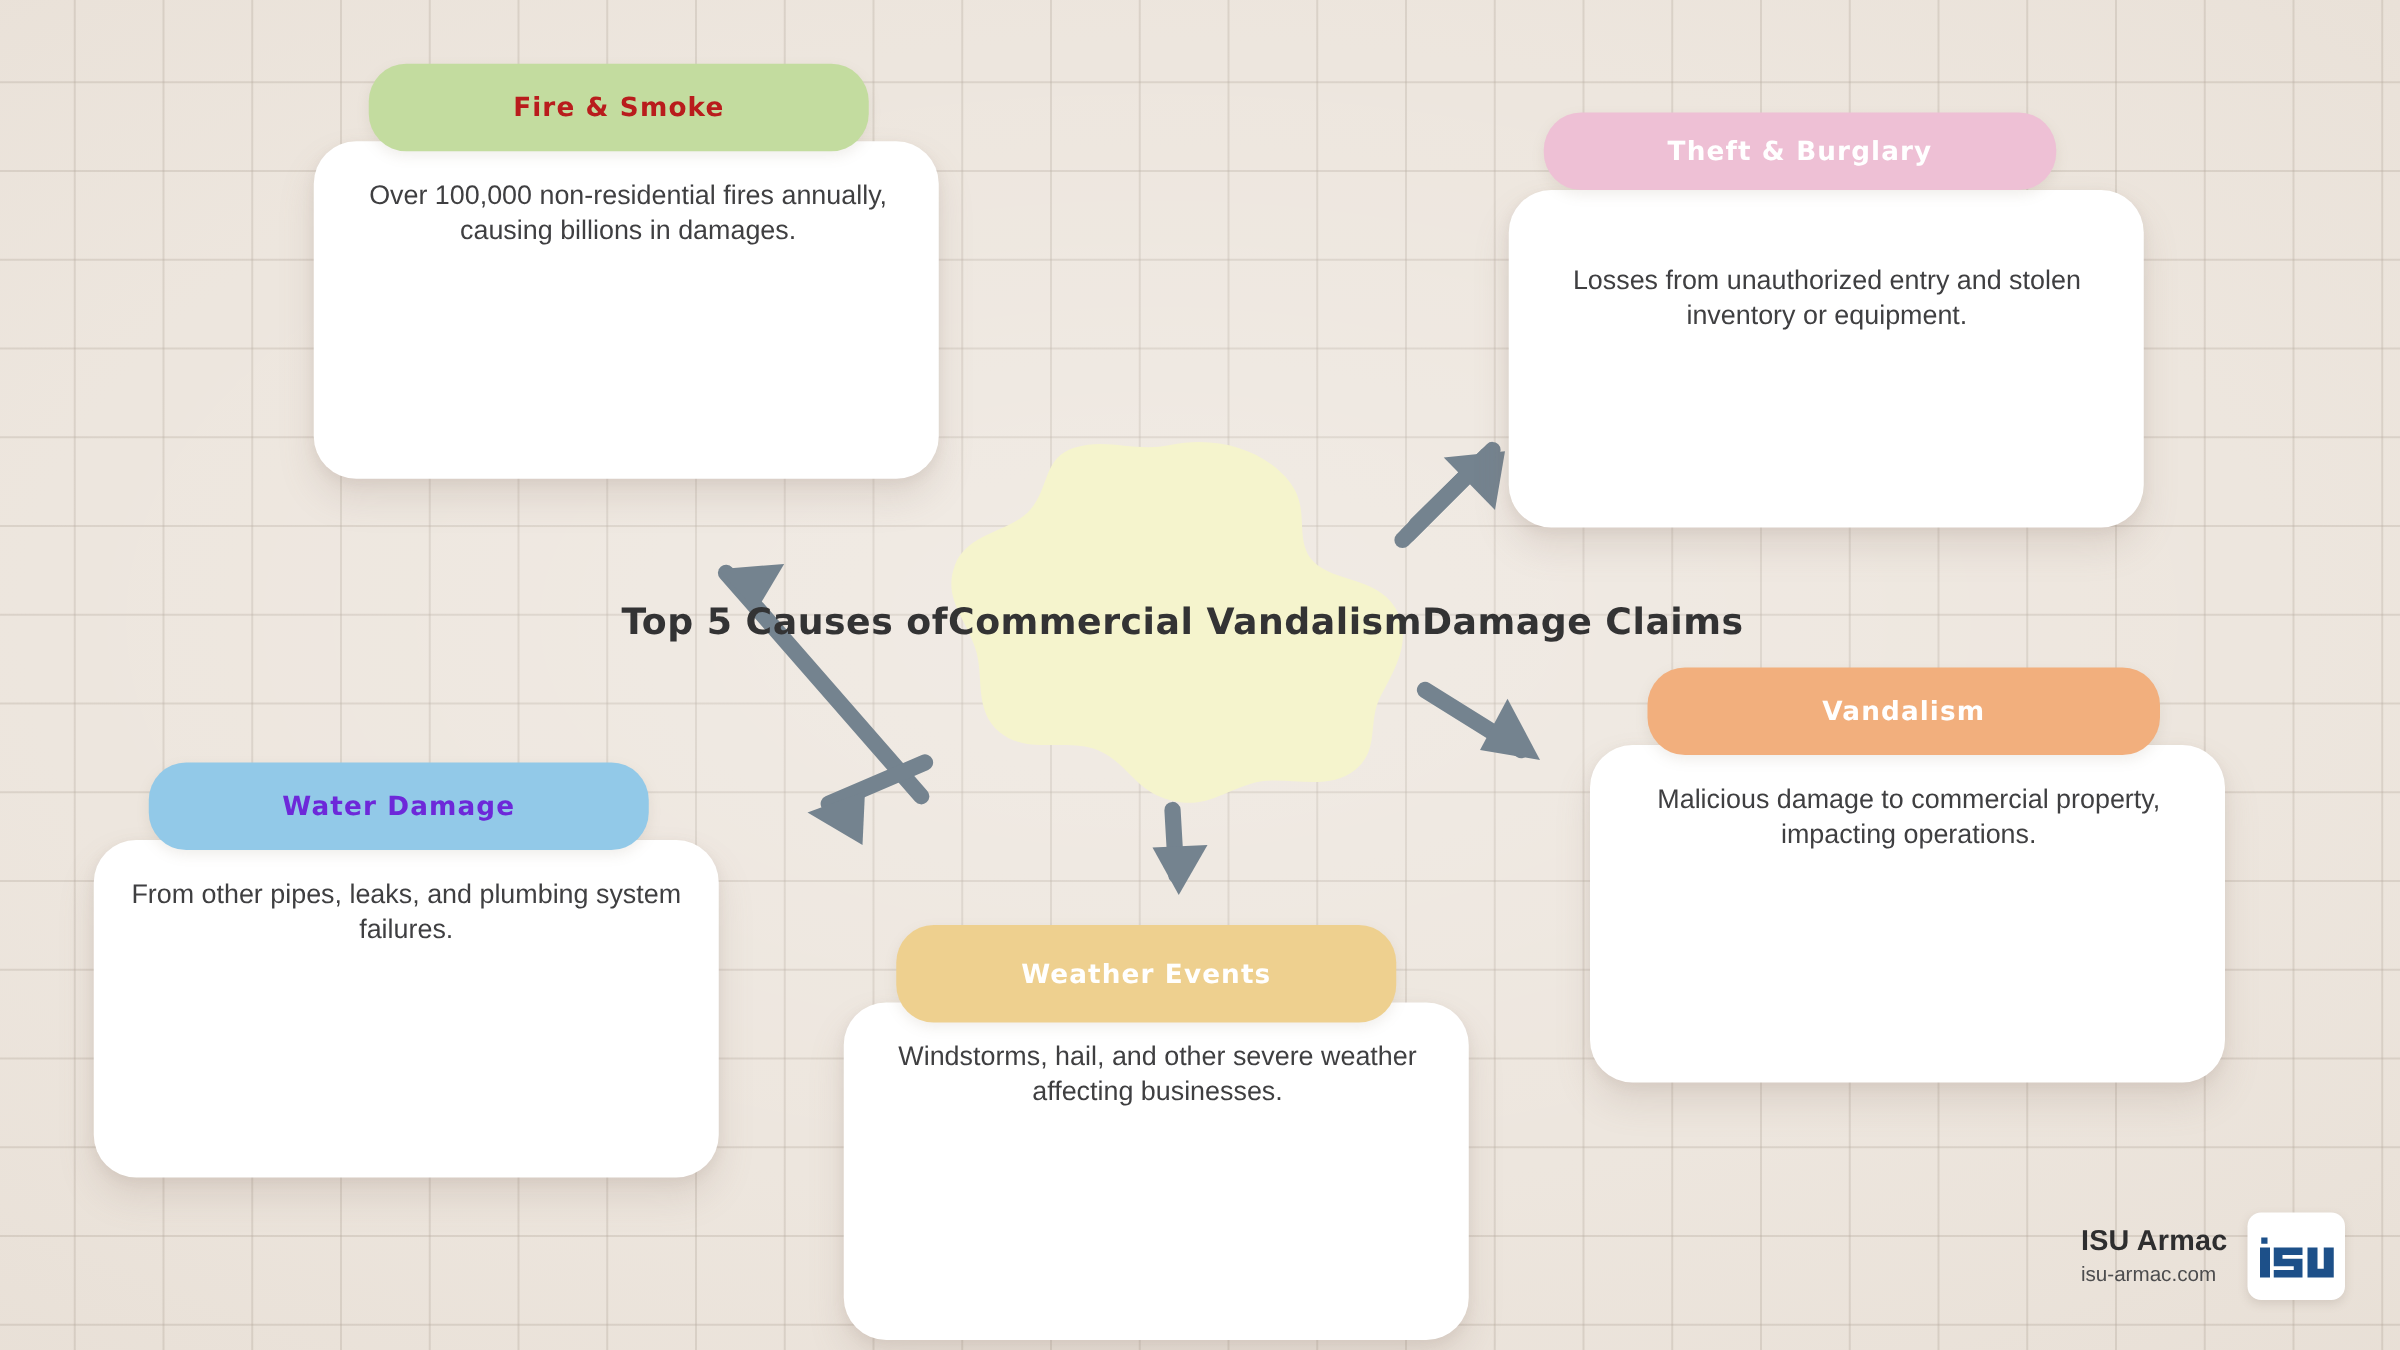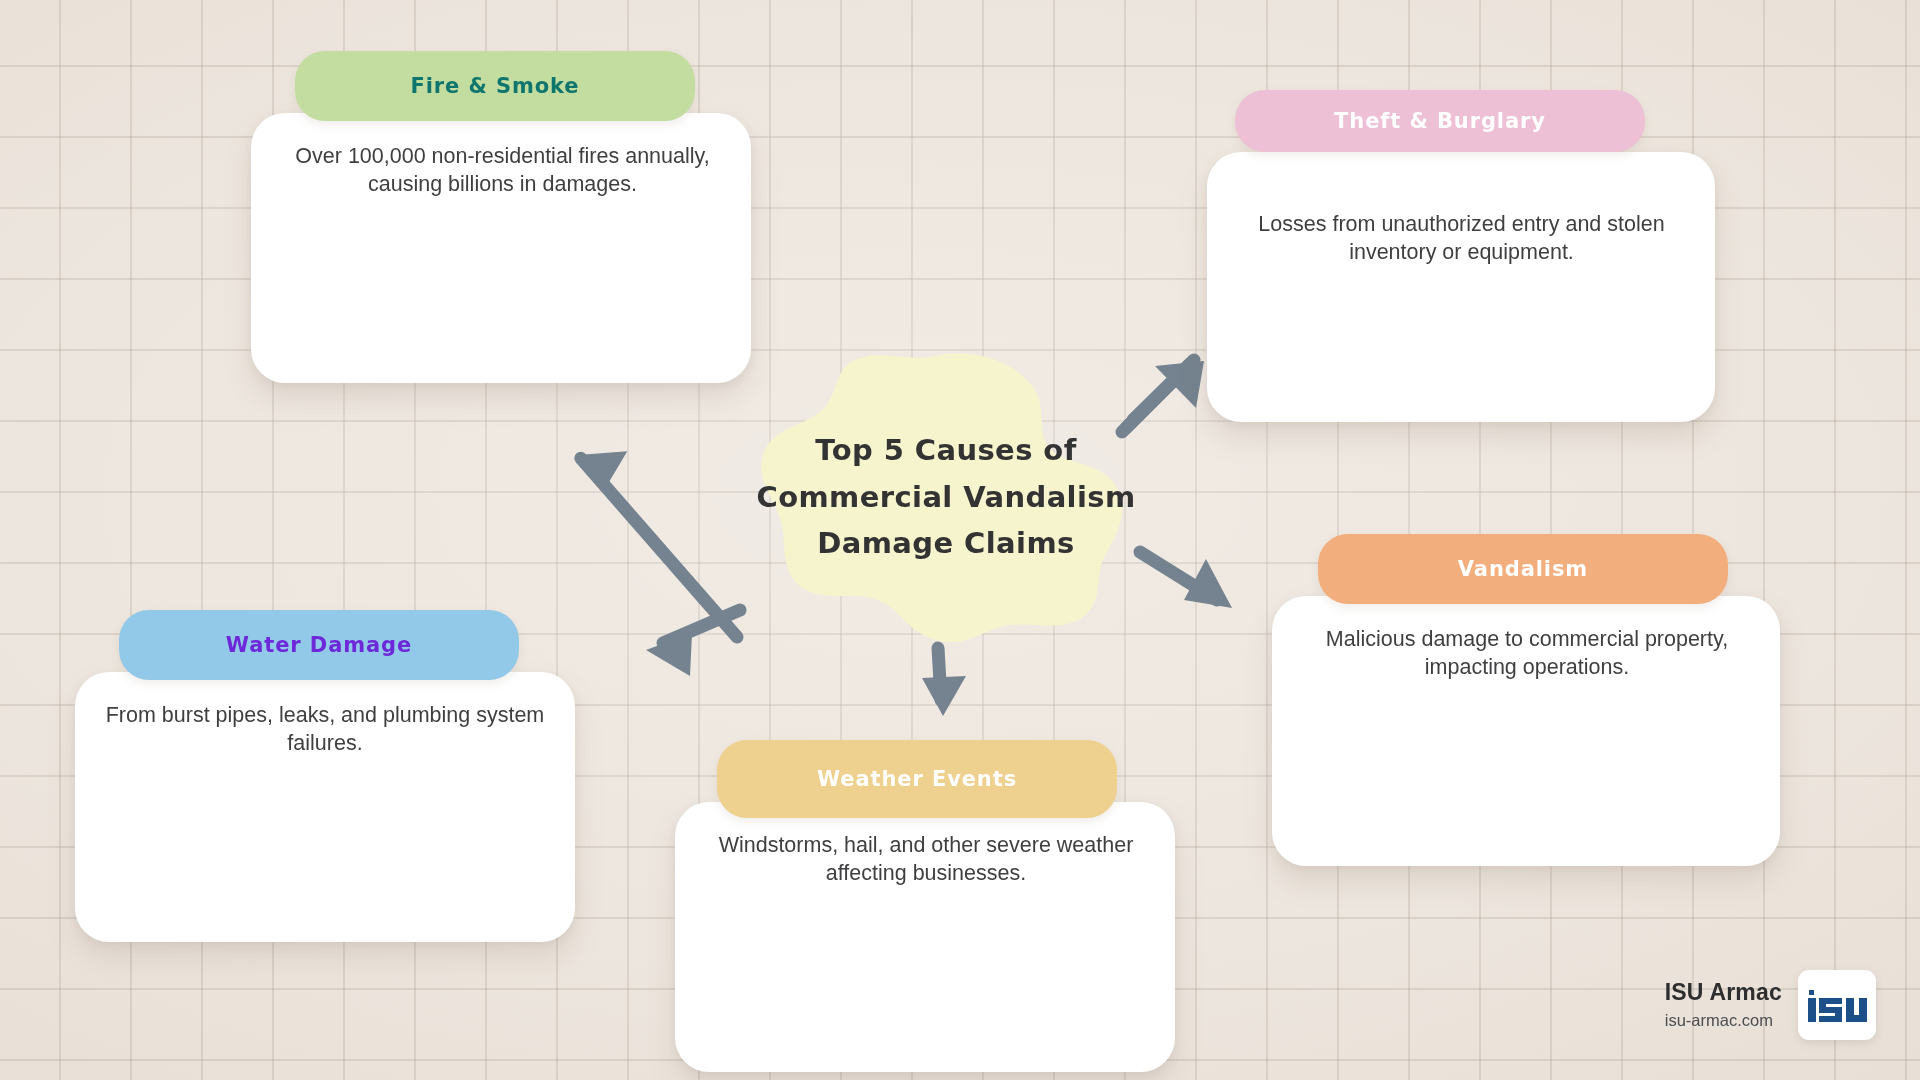--- a/index.html
+++ b/index.html
@@ -60,21 +60,21 @@
     width: 372px;
     height: 290px;
   }
   #center-blob svg { display: block; width: 372px; height: 290px; overflow: visible; }
 
   #center-title {
     position: absolute;
     left: 0; top: 0;
     width: 372px; height: 290px;
     display: flex;
-    flex-direction: column;
+    flex-direction: row;
     align-items: center;
     justify-content: center;
     text-align: center;
     color: #333334;
     font-weight: 700;
     font-size: 29px;
     line-height: 1.62;
     letter-spacing: 0.4px;
     font-family: "DejaVu Sans", sans-serif;
     padding: 0 14px;
@@ -244,34 +244,34 @@
     </svg>
     <div id="center-title" style="color: rgb(51, 51, 52);">
       <span>Top 5 Causes of</span>
       <span>Commercial Vandalism</span>
       <span>Damage Claims</span>
     </div>
   </div>
 
   <div class="card" id="card-fire">
     <div class="card-body" style="background: rgb(255, 255, 255);"></div>
-    <div class="card-header" style="background: rgb(195, 220, 159); color: #0f766e; text-align: center;">Fire &amp; Smoke</div>
+    <div class="card-header" style="background: rgb(195, 220, 159); color: #b91c1c; text-align: center;">Fire &amp; Smoke</div>
     <div class="card-text">Over 100,000 non-residential fires annually, causing billions in damages.</div>
   </div>
 
   <div class="card" id="card-theft">
     <div class="card-body" style="background: rgb(255, 255, 255);"></div>
     <div class="card-header" style="background: rgb(238, 192, 213); color: rgb(255, 255, 255);">Theft &amp; Burglary</div>
     <div class="card-text">Losses from unauthorized entry and stolen inventory or equipment.</div>
   </div>
 
   <div class="card" id="card-water">
     <div class="card-body" style="background: rgb(255, 255, 255);"></div>
     <div class="card-header" style="background: rgb(146, 201, 232); color: #6d28d9;">Water Damage</div>
-    <div class="card-text">From burst pipes, leaks, and plumbing system failures.</div>
+    <div class="card-text">From other pipes, leaks, and plumbing system failures.</div>
   </div>
 
   <div class="card" id="card-weather">
     <div class="card-body" style="background: rgb(255, 255, 255);"></div>
     <div class="card-header" style="background: rgb(238, 208, 143); color: rgb(255, 255, 255);">Weather Events</div>
     <div class="card-text">Windstorms, hail, and other severe weather affecting businesses.</div>
   </div>
 
   <div class="card" id="card-vandal">
     <div class="card-body" style="background: rgb(255, 255, 255);"></div>

